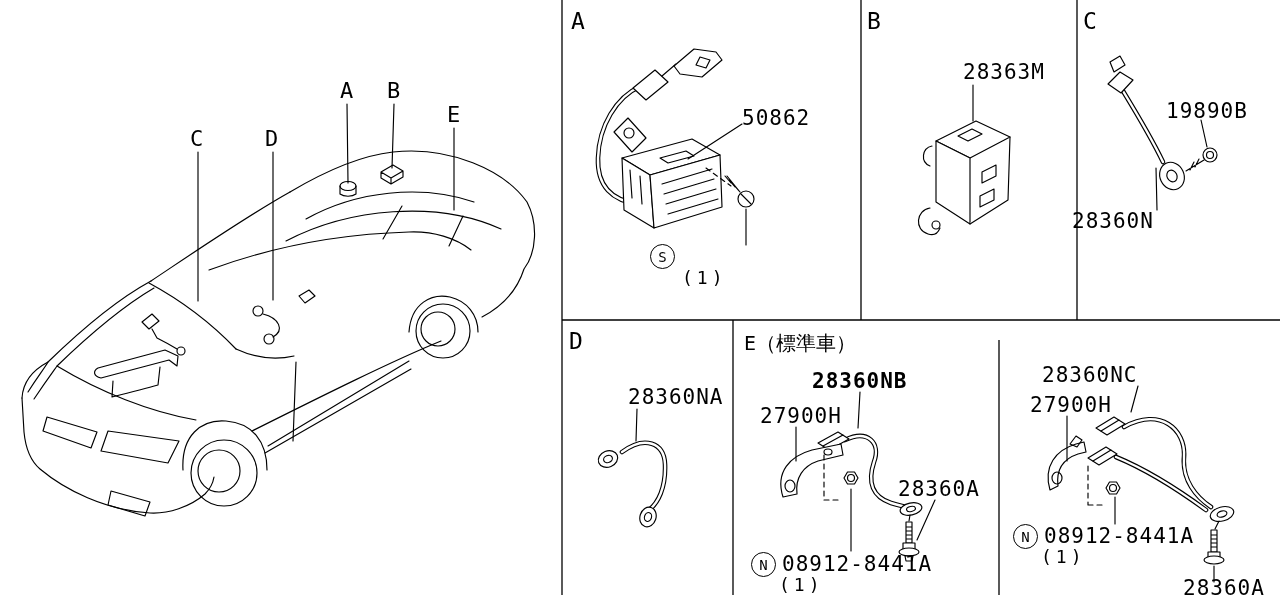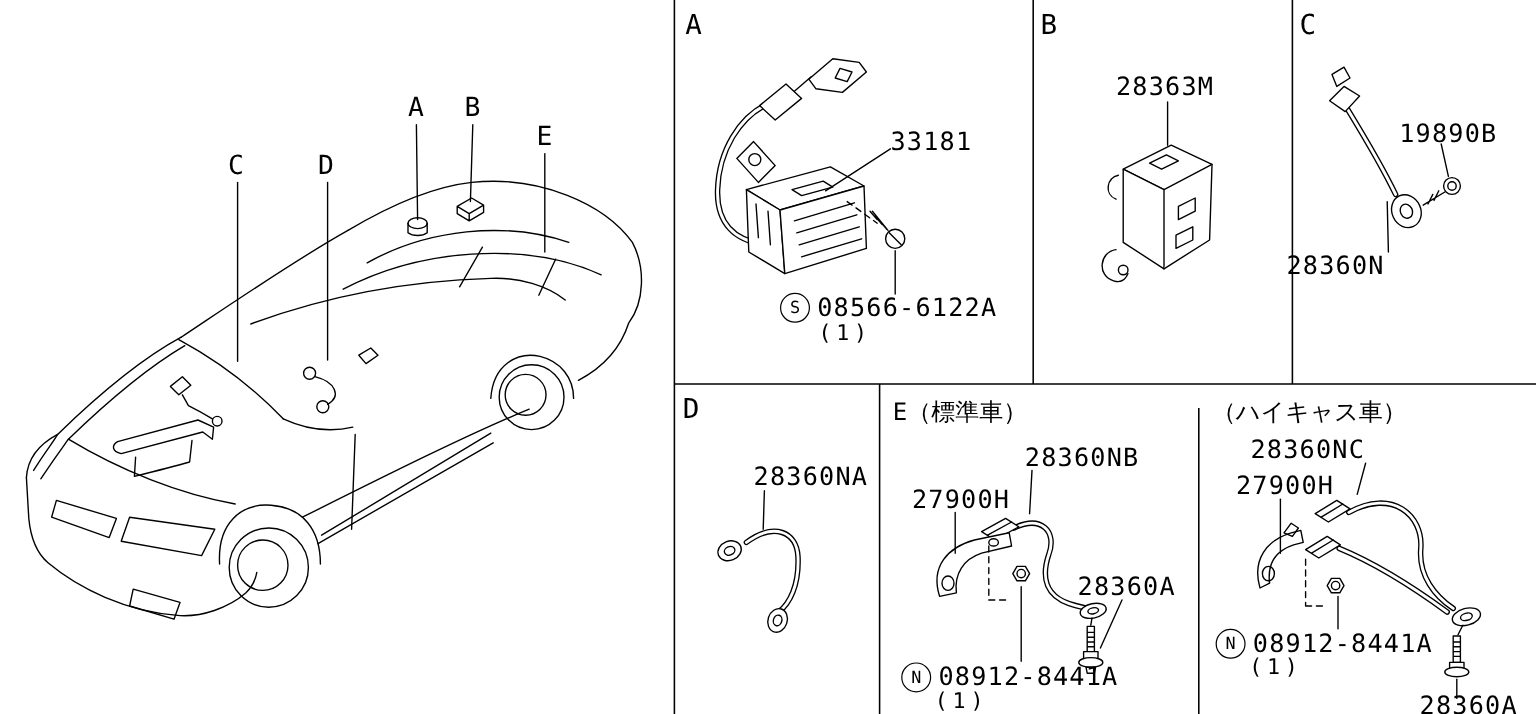--- a/index.html
+++ b/index.html
@@ -232,37 +232,35 @@
   <div class="lbl callout" style="left:387px;top:80px;">B</div>
   <div class="lbl callout" style="left:190px;top:128px;">C</div>
   <div class="lbl callout" style="left:265px;top:128px;">D</div>
   <div class="lbl callout" style="left:447px;top:104px;">E</div>
 
   <div class="lbl panel-letter" style="left:571px;top:10px;">A</div>
   <div class="lbl panel-letter" style="left:867px;top:10px;">B</div>
   <div class="lbl panel-letter" style="left:1083px;top:10px;">C</div>
   <div class="lbl panel-letter" style="left:569px;top:330px;">D</div>
   <div class="lbl panel-title" style="left:744px;top:333px;">E（標準車）</div>
-  <div class="lbl panel-title" style="left:1010px;top:333px;">（ハイキャス車）</div>
-
-  <div class="lbl pn" style="left:742px;top:108px;">33181</div>
-  <div class="lbl pn" style="left:930px;top:62px;">28363M</div>
+
+  <div class="lbl pn" style="left:742px;top:108px;">50862</div>
+  <div class="lbl pn" style="left:963px;top:62px;">28363M</div>
   <div class="lbl pn" style="left:1166px;top:101px;">19890B</div>
   <div class="lbl pn" style="left:1072px;top:211px;">28360N</div>
   <div class="lbl pn" style="left:600px;top:387px;margin-left:28px;">28360NA</div>
-  <div class="lbl pn" style="left:854px;top:371px;">28360NB</div>
+  <div class="lbl pn" style="left:812px;top:371px;font-weight:bold;">28360NB</div>
   <div class="lbl pn" style="left:760px;top:406px;">27900H</div>
   <div class="lbl pn" style="left:898px;top:479px;">28360A</div>
   <div class="lbl pn" style="left:1042px;top:365px;">28360NC</div>
   <div class="lbl pn" style="left:1030px;top:395px;">27900H</div>
   <div class="lbl pn" style="left:1183px;top:578px;">28360A</div>
 
   <div class="hw-row" style="left:650px;top:244px;">
     <span class="circ">S</span>
-    <span class="hw-num">08566-6122A</span>
   </div>
   <div class="lbl qty" style="left:682px;top:269px;">(1)</div>
 
   <div class="hw-row" style="left:751px;top:552px;">
     <span class="circ">N</span>
     <span class="hw-num">08912-8441A</span>
   </div>
   <div class="lbl qty" style="left:779px;top:576px;">(1)</div>
 
   <div class="hw-row" style="left:1013px;top:524px;">

